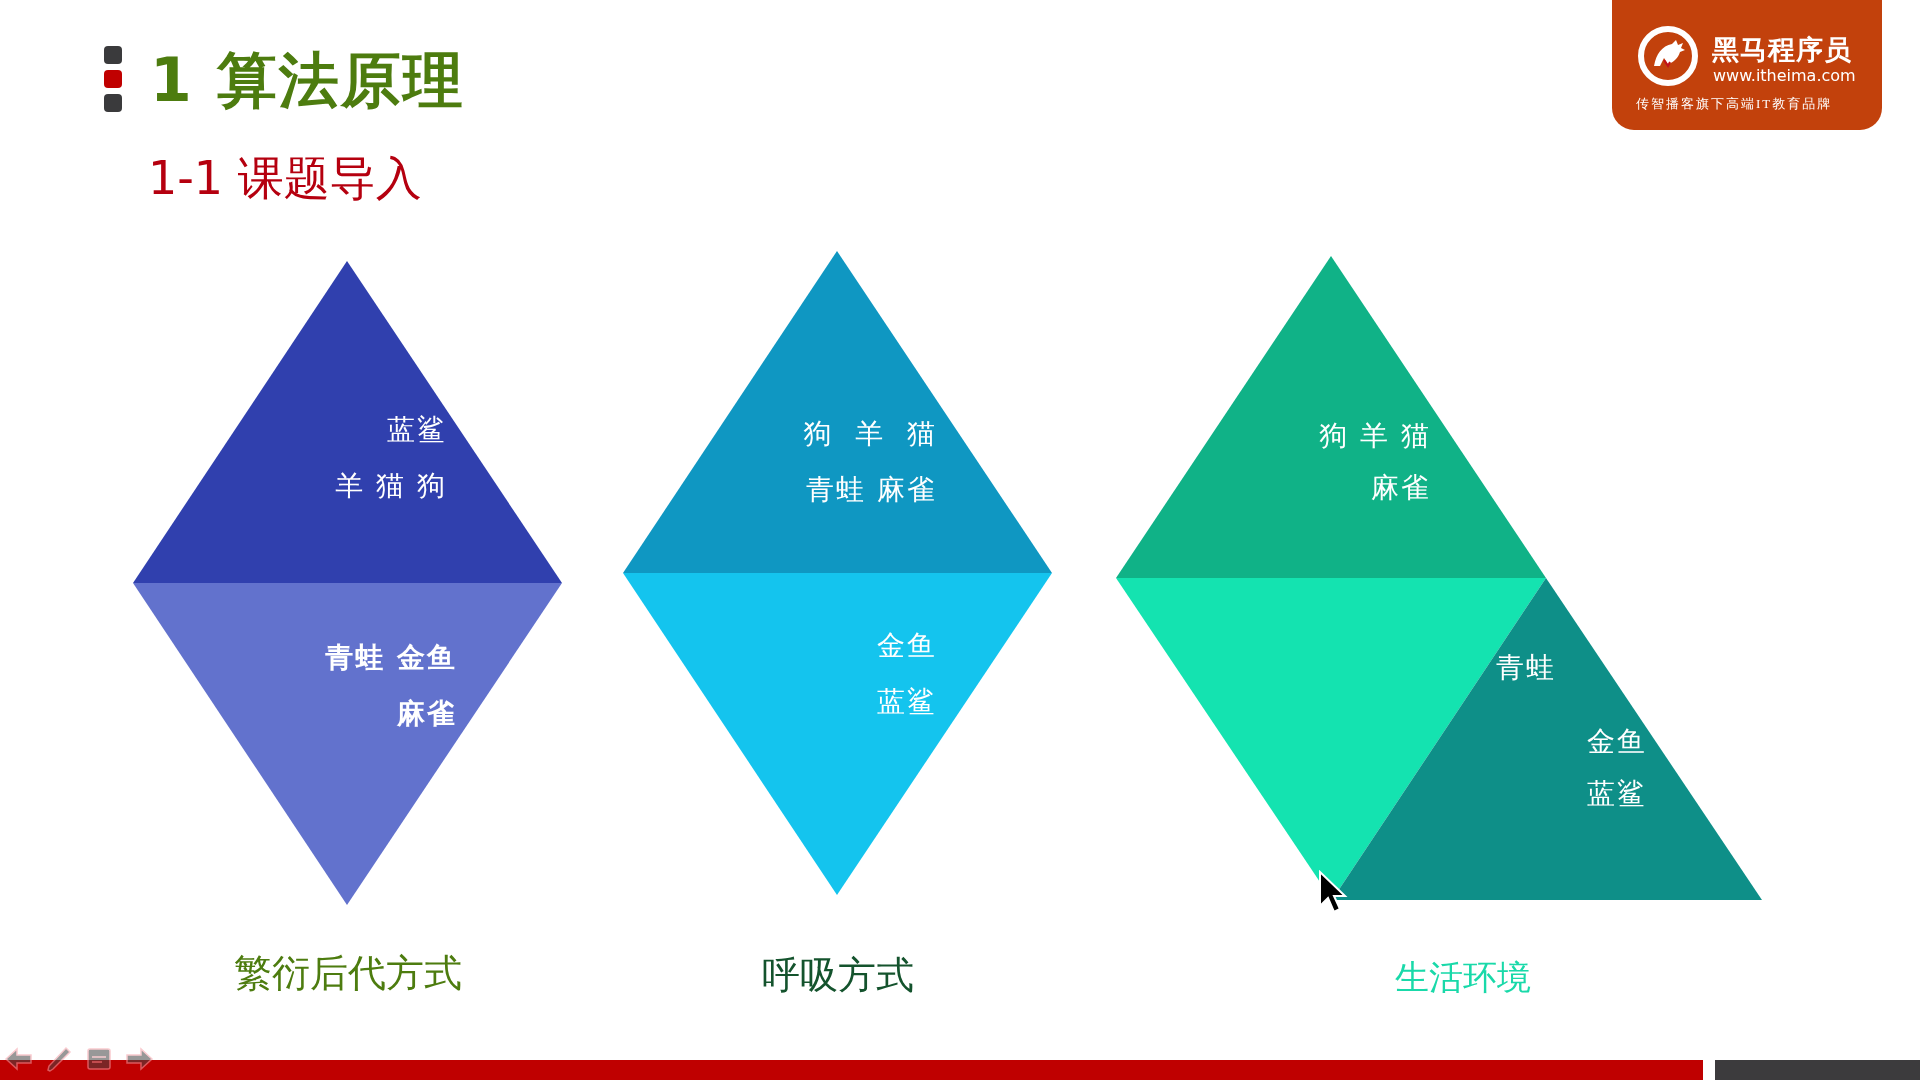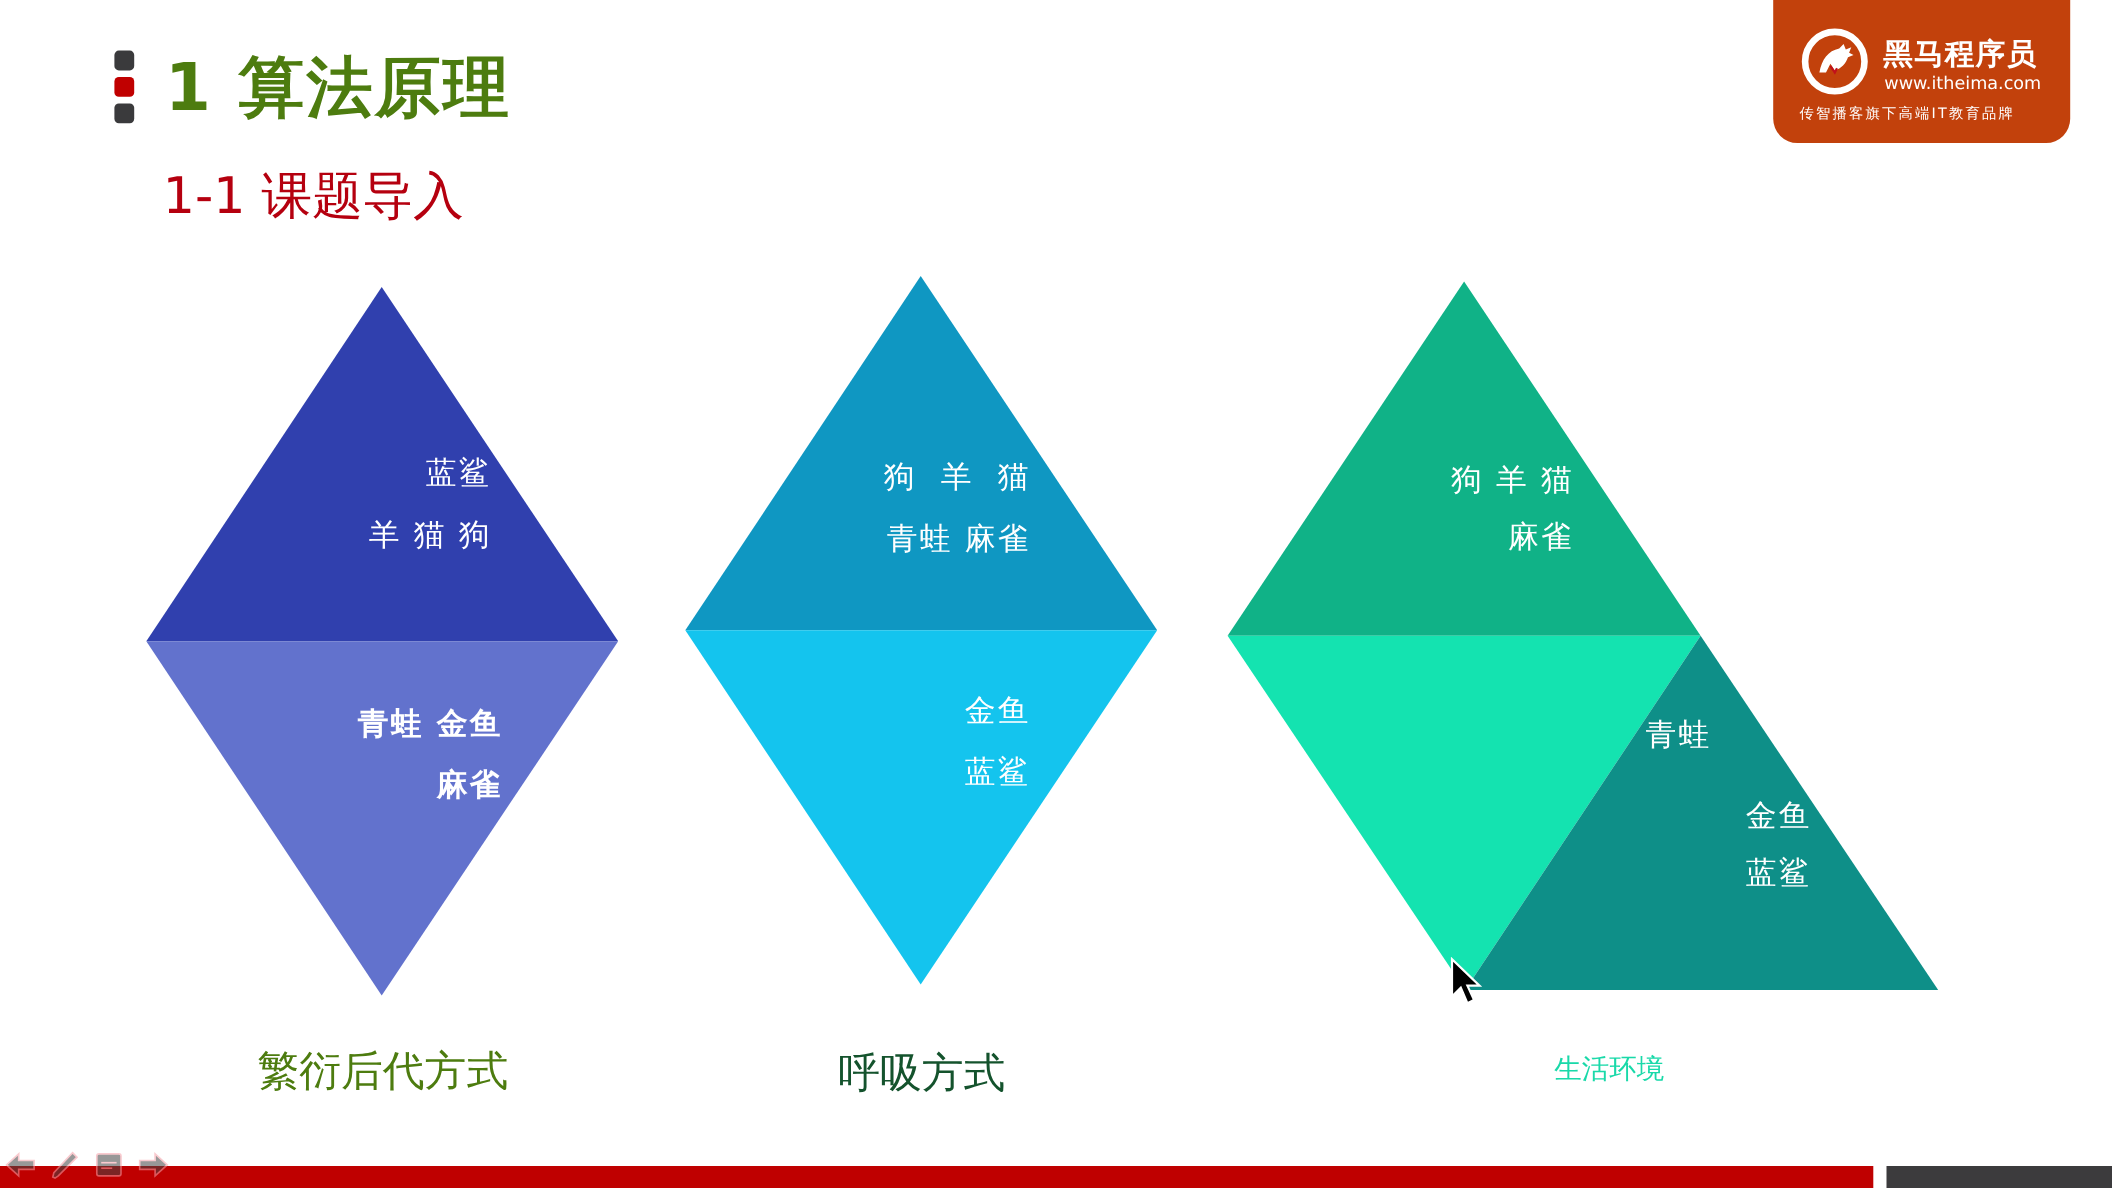--- a/index.html
+++ b/index.html
@@ -39,21 +39,21 @@
     .logo-name {
       position: absolute; left: 100px; top: 34px; color: #fff;
       font-size: 27px; font-weight: bold; letter-spacing: 1px; line-height: 32px;
     }
     .logo-url {
       position: absolute; left: 101px; top: 66px; color: #fff;
       font-size: 16px; line-height: 20px; text-align: right;
     }
     .logo-slogan {
       position: absolute; left: 24px; top: 96px; width: 230px; color: #fff;
-      font-size: 13px; letter-spacing: 2px; line-height: 16px;
+      font-size: 13px; letter-spacing: 2px; line-height: 16px; font-family: Liberation Serif, serif;
     }
 
     
     svg.shapes { position: absolute; left: 0; top: 0; }
 
     .shape-label {
       position: absolute; color: #ffffff; font-size: 28px; text-align: right;
       line-height: 56px; white-space: pre; letter-spacing: 2px;
     }
     .caption {
@@ -118,21 +118,21 @@
 蓝鲨</div>
 
   <div class="shape-label" style="left:1231px; top:410px; width:200px; line-height:52px;">狗 羊 猫
 麻雀</div>
   <div class="shape-label" style="left:1356px; top:640px; width:200px;">青蛙</div>
   <div class="shape-label" style="left:1447px; top:716px; width:200px; line-height:52px;">金鱼
 蓝鲨</div>
 
   <div class="caption" style="left:198px; top:948px; width:300px; color:#4d7c0f;">繁衍后代方式</div>
   <div class="caption" style="left:688px; top:950px; width:300px; color:#14532d;">呼吸方式</div>
-  <div class="caption" style="left:1313px; top:955px; width:300px; color:#19d9a9; font-size:25px;">生活环境</div>
+  <div class="caption" style="left:1313px; top:955px; width:300px; color:#19d9a9; font-size:34px;">生活环境</div>
 
   <div class="bar-red"></div>
   <div class="bar-dark"></div>
 
   <div class="nav-controls">
     <div class="nav-btn">
       <svg width="30" height="30" viewBox="0 0 30 30">
         <path d="M2 15 L13 5 L13 11 L27 11 L27 19 L13 19 L13 25 Z" fill="#444" stroke="#f5a0a8" stroke-width="1.5"></path>
       </svg>
     </div>

